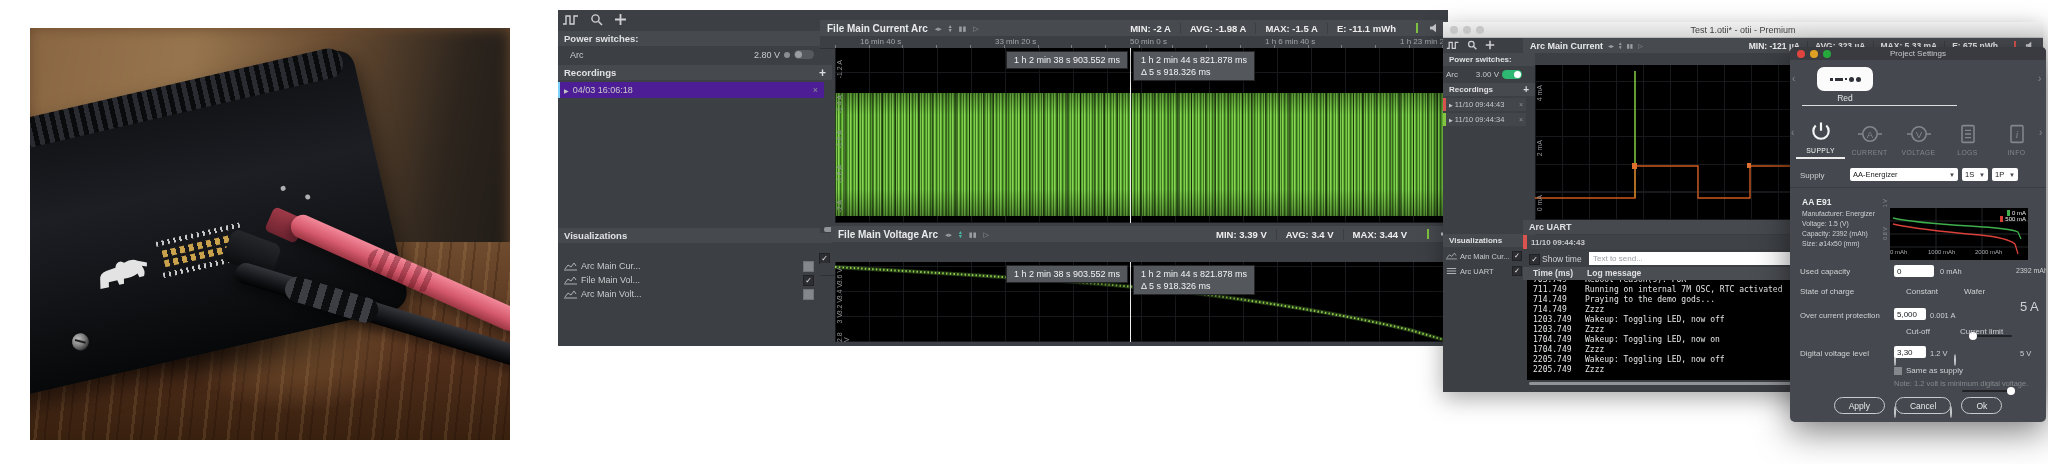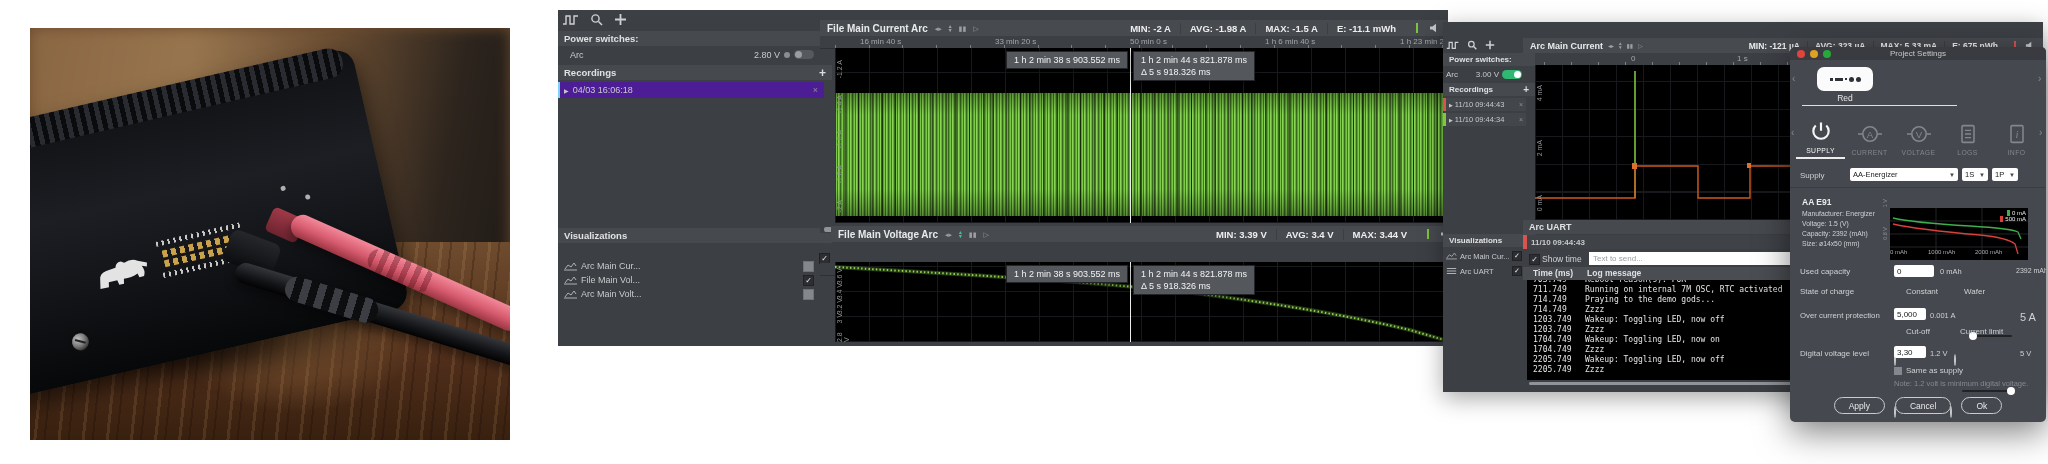--- a/index.html
+++ b/index.html
@@ -304,20 +304,28 @@
       <div class="cursor" style="left:295px;"></div>
       <div class="tt" style="right:320px;top:3px;">1 h 2 min 38 s 903.552 ms</div>
       <div class="tt" style="left:298px;top:3px;">
         <span style="display:block;">1 h 2 min 44 s 821.878 ms</span>
         <span style="display:block;">Δ 5 s 918.326 ms</span>
       </div>
     </div>
   </div>
 
   <div class="r app" id="right-app" style="left:1443px;top:22px;width:600px;height:370px;box-shadow:0 6px 22px rgba(0,0,0,.35);">
+    <div class="mactb r" style="left:0;top:0;width:600px;height:16px;box-sizing:border-box;">
+      <span class="lights">
+        <b></b>
+        <b></b>
+        <b></b>
+      </span>
+      <span>Test 1.otii* - otii - Premium</span>
+    </div>
 
     <div class="r" style="left:0;top:16px;width:80px;height:354px;">
       <div class="r" style="left:3px;top:2px;display:flex;gap:7px;align-items:center;">
         <svg width="14" height="10" viewBox="0 0 18 13">
             <path d="M1 11h3V3h4v8h4V3h4" fill="none" stroke="#cfd0d3" stroke-width="1.6"></path>
           </svg>
         <svg width="11" height="10" viewBox="0 0 14 13">
             <circle cx="5.5" cy="5.5" r="3.6" fill="none" stroke="#cfd0d3" stroke-width="1.6"></circle>
             <path d="M8.5 8.5 12 12" stroke="#cfd0d3" stroke-width="1.8"></path>
           </svg>
@@ -584,21 +592,21 @@
     <span class="dlabel r" style="left:116px;top:240px;">Constant</span>
     <span class="radio r" style="left:162px;top:241px;"></span>
     <span class="dlabel r" style="left:174px;top:240px;">Wafer</span>
     
     <span class="dlabel r" style="left:10px;top:264px;font-size:7.8px;">Over current protection</span>
     <div class="din r" style="left:104px;top:261px;width:32px;">5,000</div>
     <span class="dlabel r" style="left:140px;top:264px;font-size:7.5px;">0.001 A</span>
     <div class="slider r" style="left:172px;top:266px;width:52px;">
         <span class="knob" style="right:-1px;"></span>
       </div>
-    <span class="dlabel r" style="left:230px;top:264px;font-size:11px;text-align:right;">5 A</span>
+    <span class="dlabel r" style="left:230px;top:252px;font-size:13px;text-align:right;">5 A</span>
     <span class="radio sel r" style="left:104px;top:281px;"></span>
     <span class="dlabel r" style="left:116px;top:280px;">Cut-off</span>
     <span class="radio r" style="left:158px;top:281px;"></span>
     <span class="dlabel r" style="left:170px;top:280px;">Current limit</span>
     
     <span class="dlabel r" style="left:10px;top:302px;">Digital voltage level</span>
     <div class="din r" style="left:104px;top:299px;width:32px;">3,30</div>
     <span class="dlabel r" style="left:140px;top:302px;font-size:7.5px;">1.2 V</span>
     
     <span class="dlabel r" style="left:230px;top:302px;font-size:7.5px;">5 V</span>

